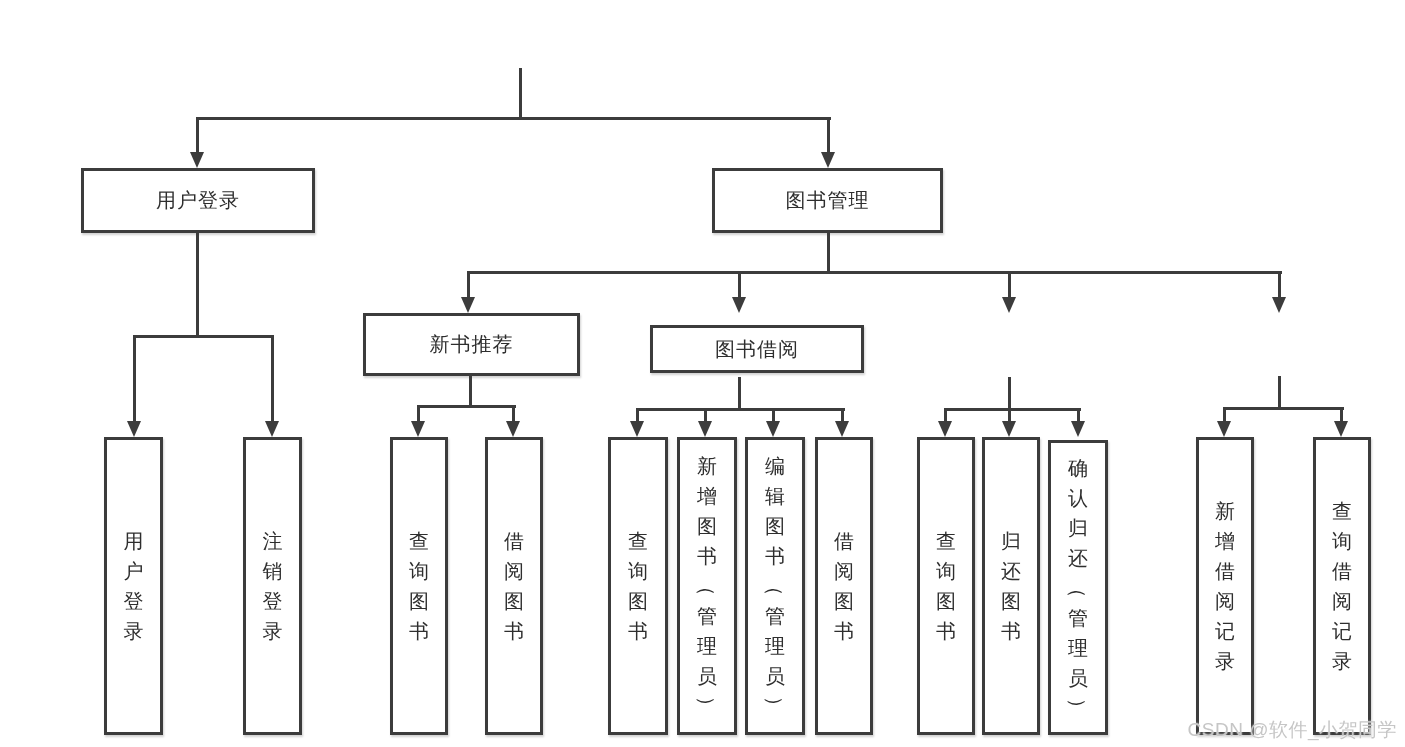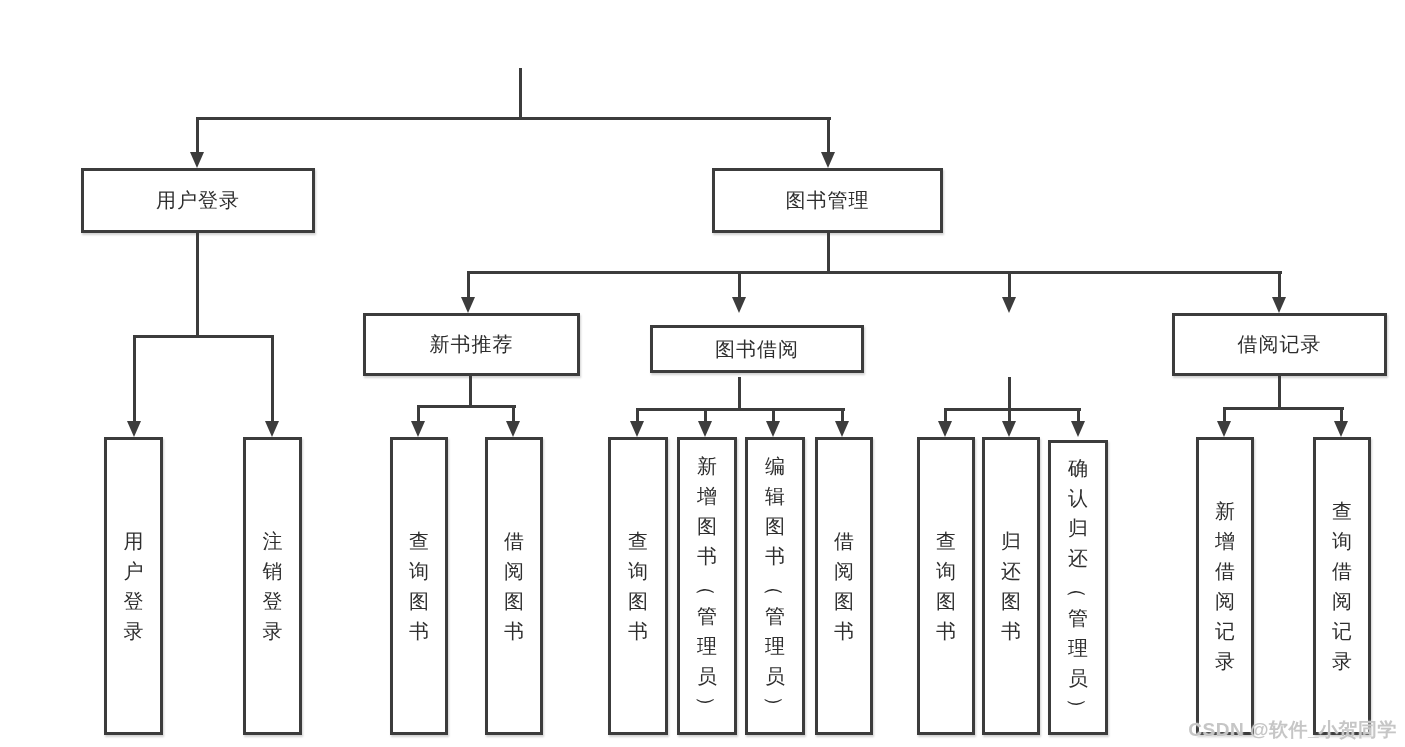--- a/index.html
+++ b/index.html
@@ -40,21 +40,20 @@
   }
   
   #watermark{
     position:absolute;
     right:8px;bottom:4px;
     color:#c6c6c6;
     font-size:19px;
     letter-spacing:0.5px;
     text-shadow:0 0 2px #ffffff;
     white-space:nowrap;
-    font-weight:bold;
   }
 </style>
 </head>
 <body>
 
 <div id="canvas">
 
 
   <div class="v" style="left:519px;top:68px;height:52px;"></div>
   <div class="h" style="left:196px;top:117px;width:635px;"></div>
@@ -87,23 +86,20 @@
   <div class="arr" style="left:1002px;top:297px;"></div>
   <div class="v" style="left:1278px;top:271px;height:28px;"></div>
   <div class="arr" style="left:1272px;top:297px;"></div>
 
   <div class="node" style="left:363px;top:313px;width:217px;height:63px;">
     <span>新书推荐</span>
   </div>
   <div class="node" style="left:650px;top:313px;width:214px;height:48px;margin-top:12px;">
     <span>图书借阅</span>
   </div>
-  <div class="node" style="left:1172px;top:313px;width:215px;height:63px;">
-    <span>借阅记录</span>
-  </div>
 
   <div class="v" style="left:469px;top:376px;height:32px;"></div>
   <div class="h" style="left:417px;top:405px;width:99px;"></div>
   <div class="v" style="left:417px;top:405px;height:18px;"></div>
   <div class="arr" style="left:411px;top:421px;"></div>
   <div class="v" style="left:512px;top:405px;height:18px;"></div>
   <div class="arr" style="left:506px;top:421px;"></div>
 
   <div class="v" style="left:738px;top:377px;height:34px;"></div>
   <div class="h" style="left:636px;top:408px;width:209px;"></div>

